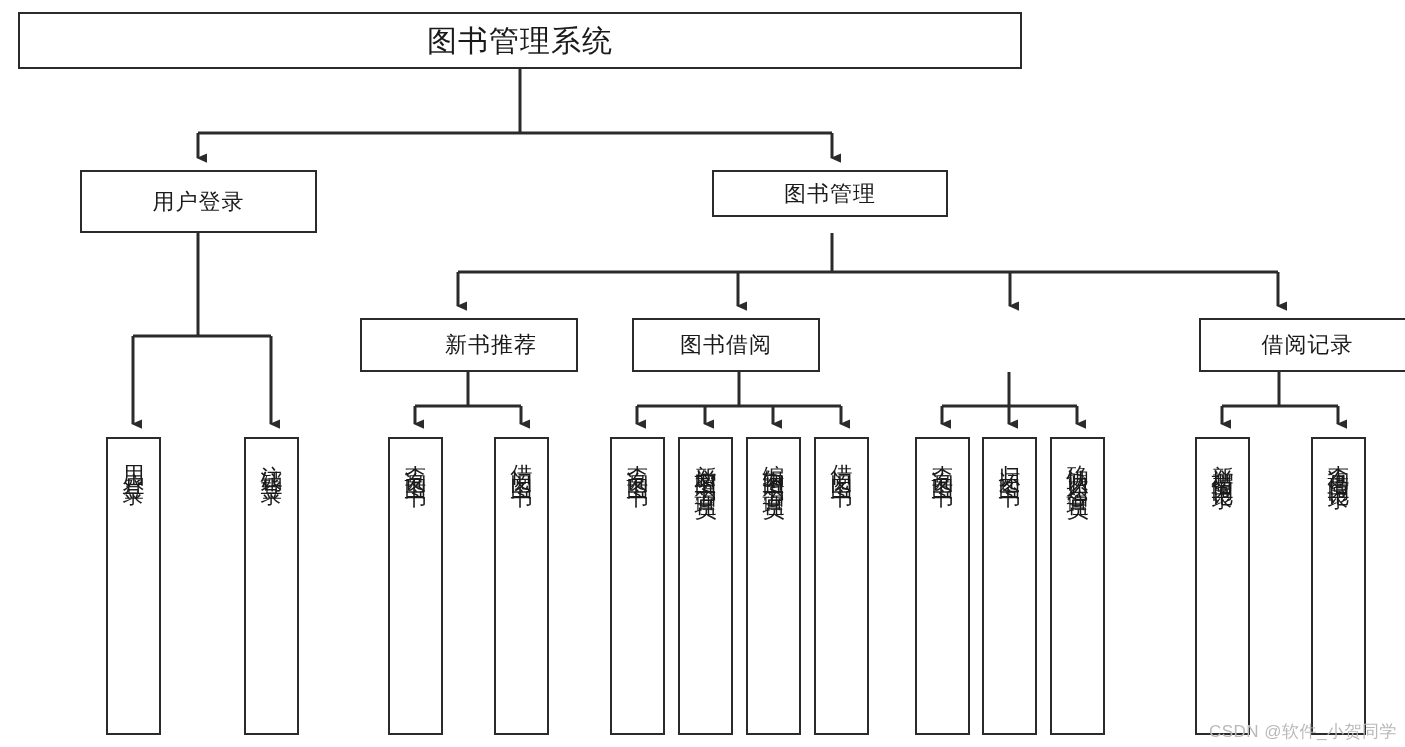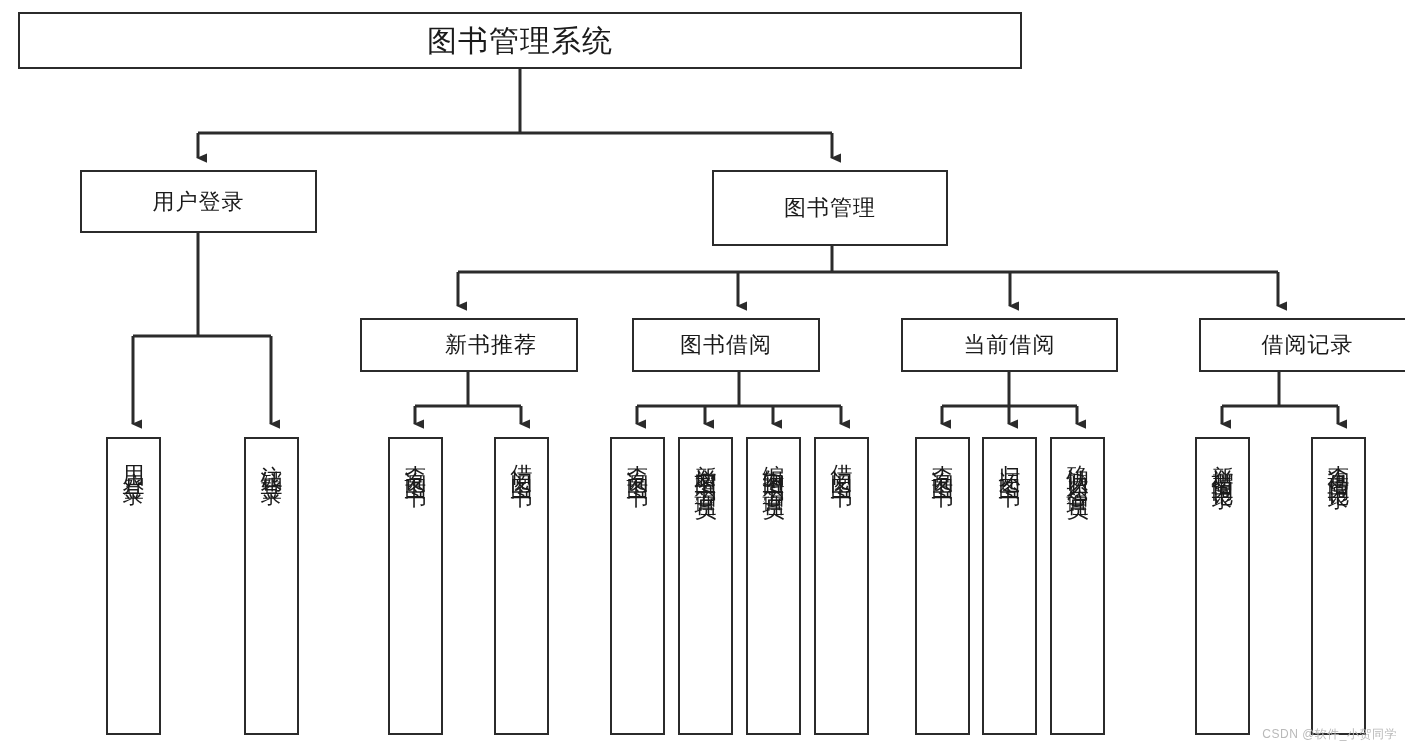--- a/index.html
+++ b/index.html
@@ -54,21 +54,21 @@
     letter-spacing: 5px;
     line-height: 1;
     white-space: nowrap;
     display: block;
   }
   .leaf-short .vtext { letter-spacing: 7px; }
   #watermark {
     position: absolute;
     right: 8px;
     bottom: 4px;
-    font-size: 12px;
+    font-size: 17px;
     color: #b9b9b9;
     letter-spacing: 0.5px;
     white-space: nowrap;
     user-select: none;
   }
 </style>
 </head>
 <body>
 
 <div id="canvas">
@@ -124,32 +124,29 @@
     </g>
   </svg>
 
   <div class="node root" style="left:18px; top:12px; width:1004px; height:57px;">
     <span>图书管理系统</span>
   </div>
 
   <div class="node level1" style="left:80px; top:170px; width:237px; height:63px;">
     <span>用户登录</span>
   </div>
-  <div class="node level1" style="left:712px; top:170px; width:236px; height:76px;justify-content:center;">
+  <div class="node level1" style="left:712px; top:170px; width:236px; height:47px;justify-content:center;">
     <span>图书管理</span>
   </div>
 
   <div class="node level2" style="left:360px; top:318px; width:218px; height:54px;padding-left:44px;">
     <span>新书推荐</span>
   </div>
   <div class="node level2" style="left:632px; top:318px; width:188px; height:54px;">
     <span>图书借阅</span>
-  </div>
-  <div class="node level2" style="left:901px; top:318px; width:217px; height:54px;">
-    <span>当前借阅</span>
   </div>
   <div class="node level2" style="left:1171px; top:318px; width:217px; height:54px;margin-left:28px;">
     <span>借阅记录</span>
   </div>
 
   <div class="node leaf leaf-short" style="left:106px; top:437px; width:55px; height:298px;">
     <span class="vtext">用户登录</span>
   </div>
   <div class="node leaf leaf-short" style="left:244px; top:437px; width:55px; height:298px;">
     <span class="vtext">注销登录</span>

